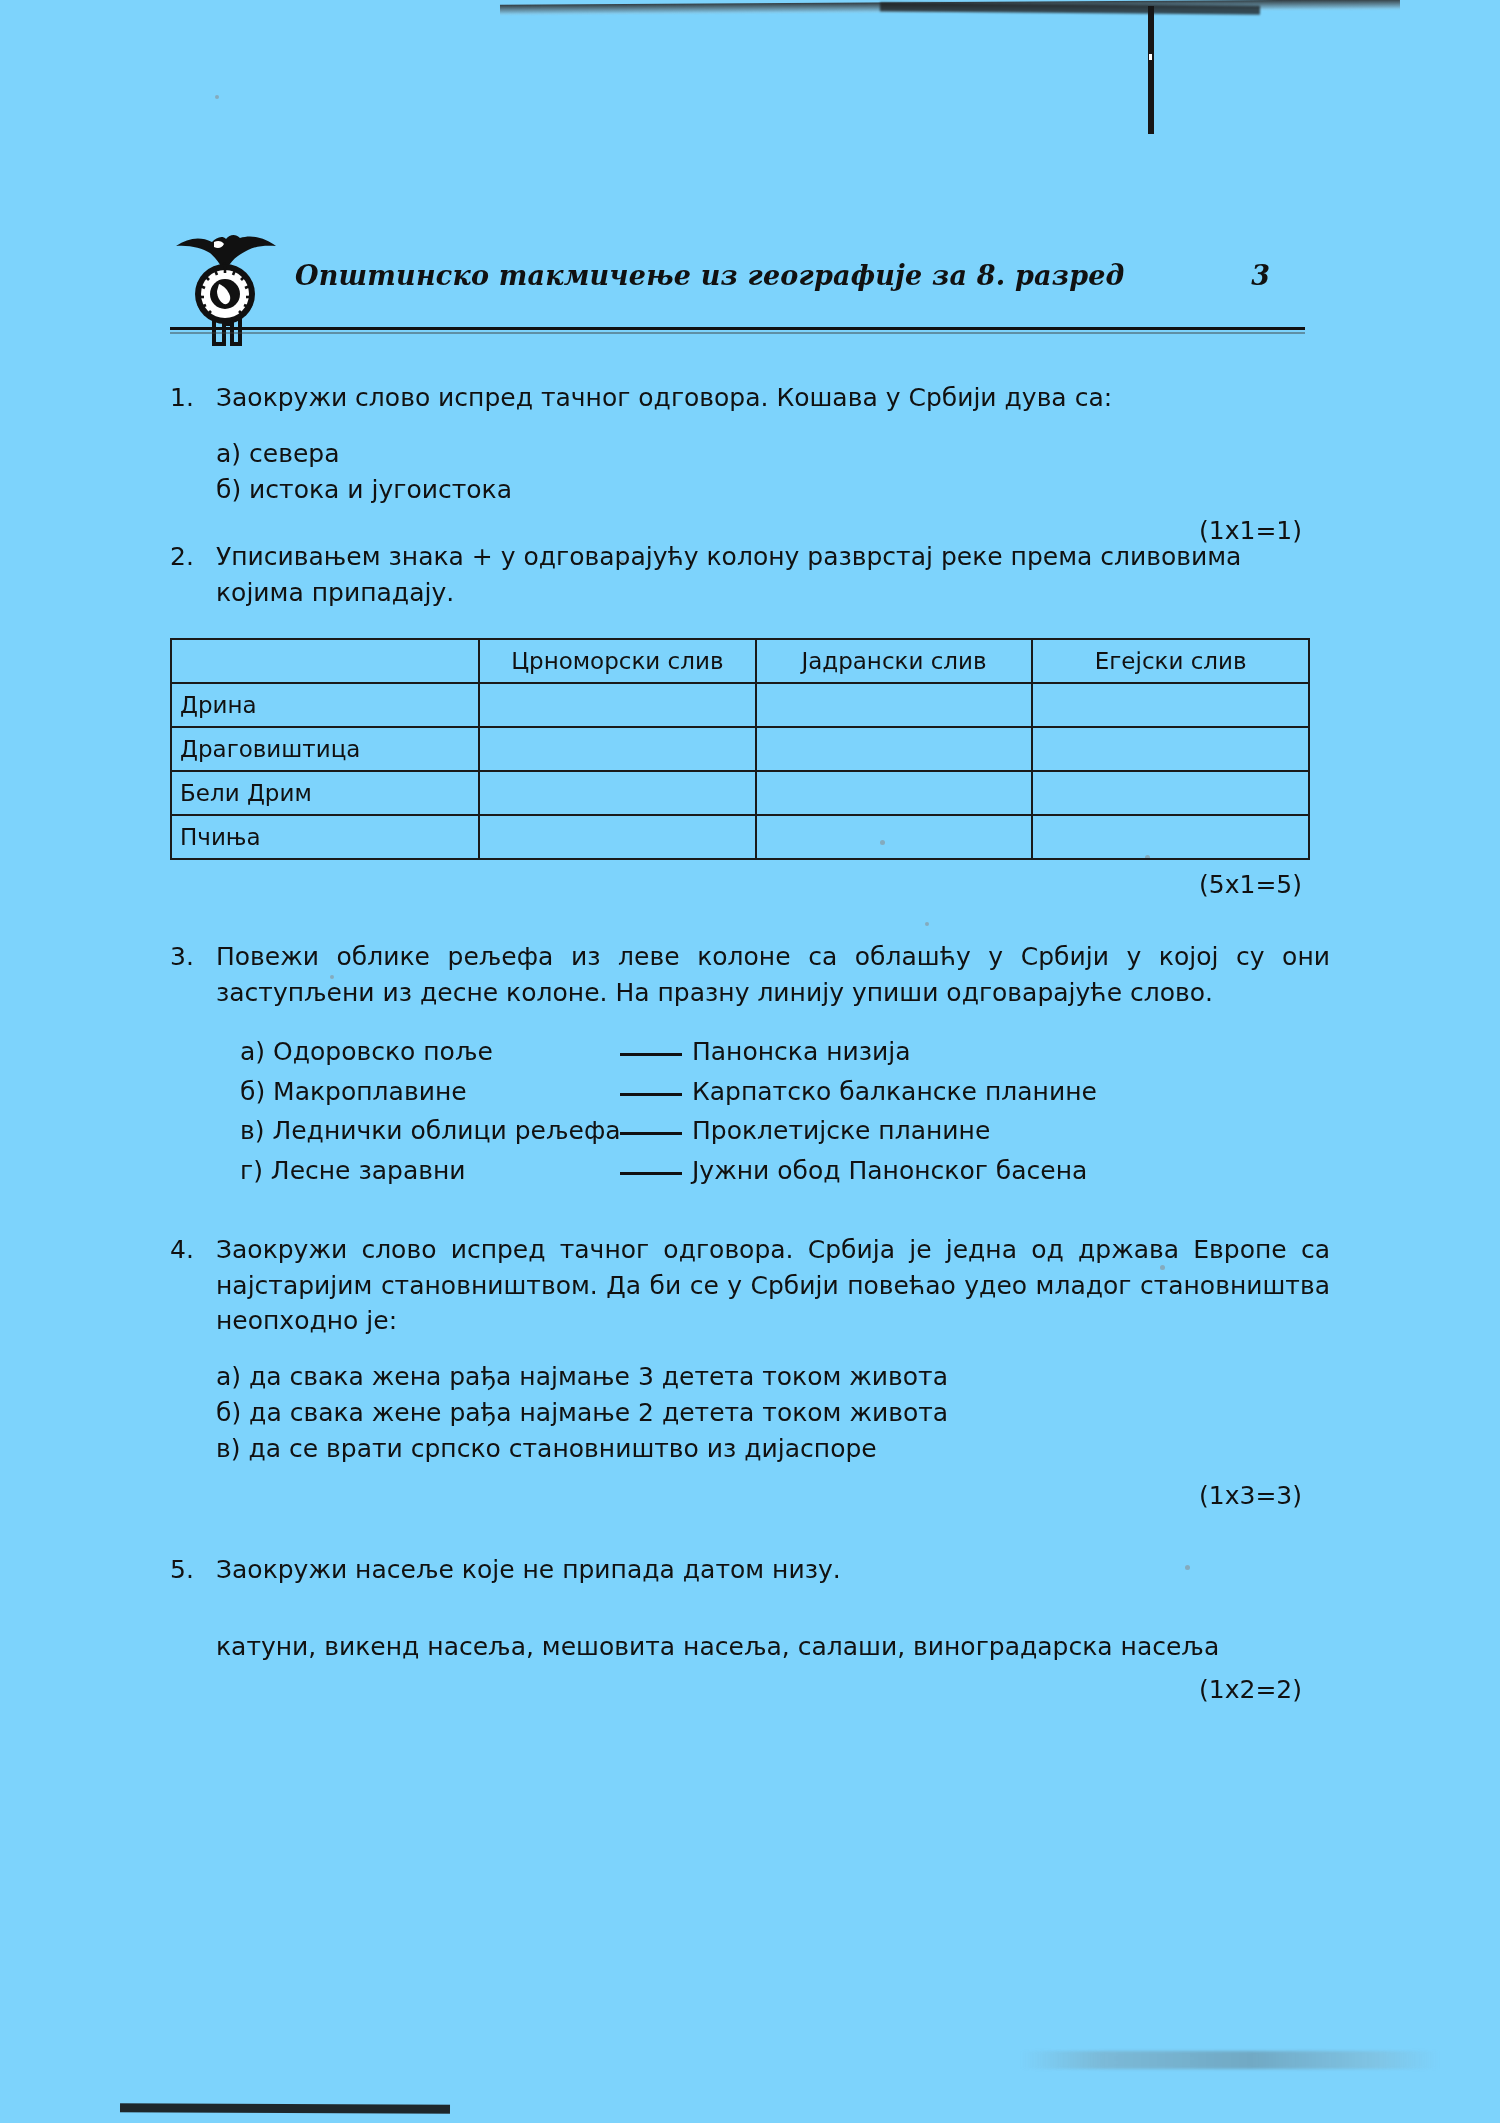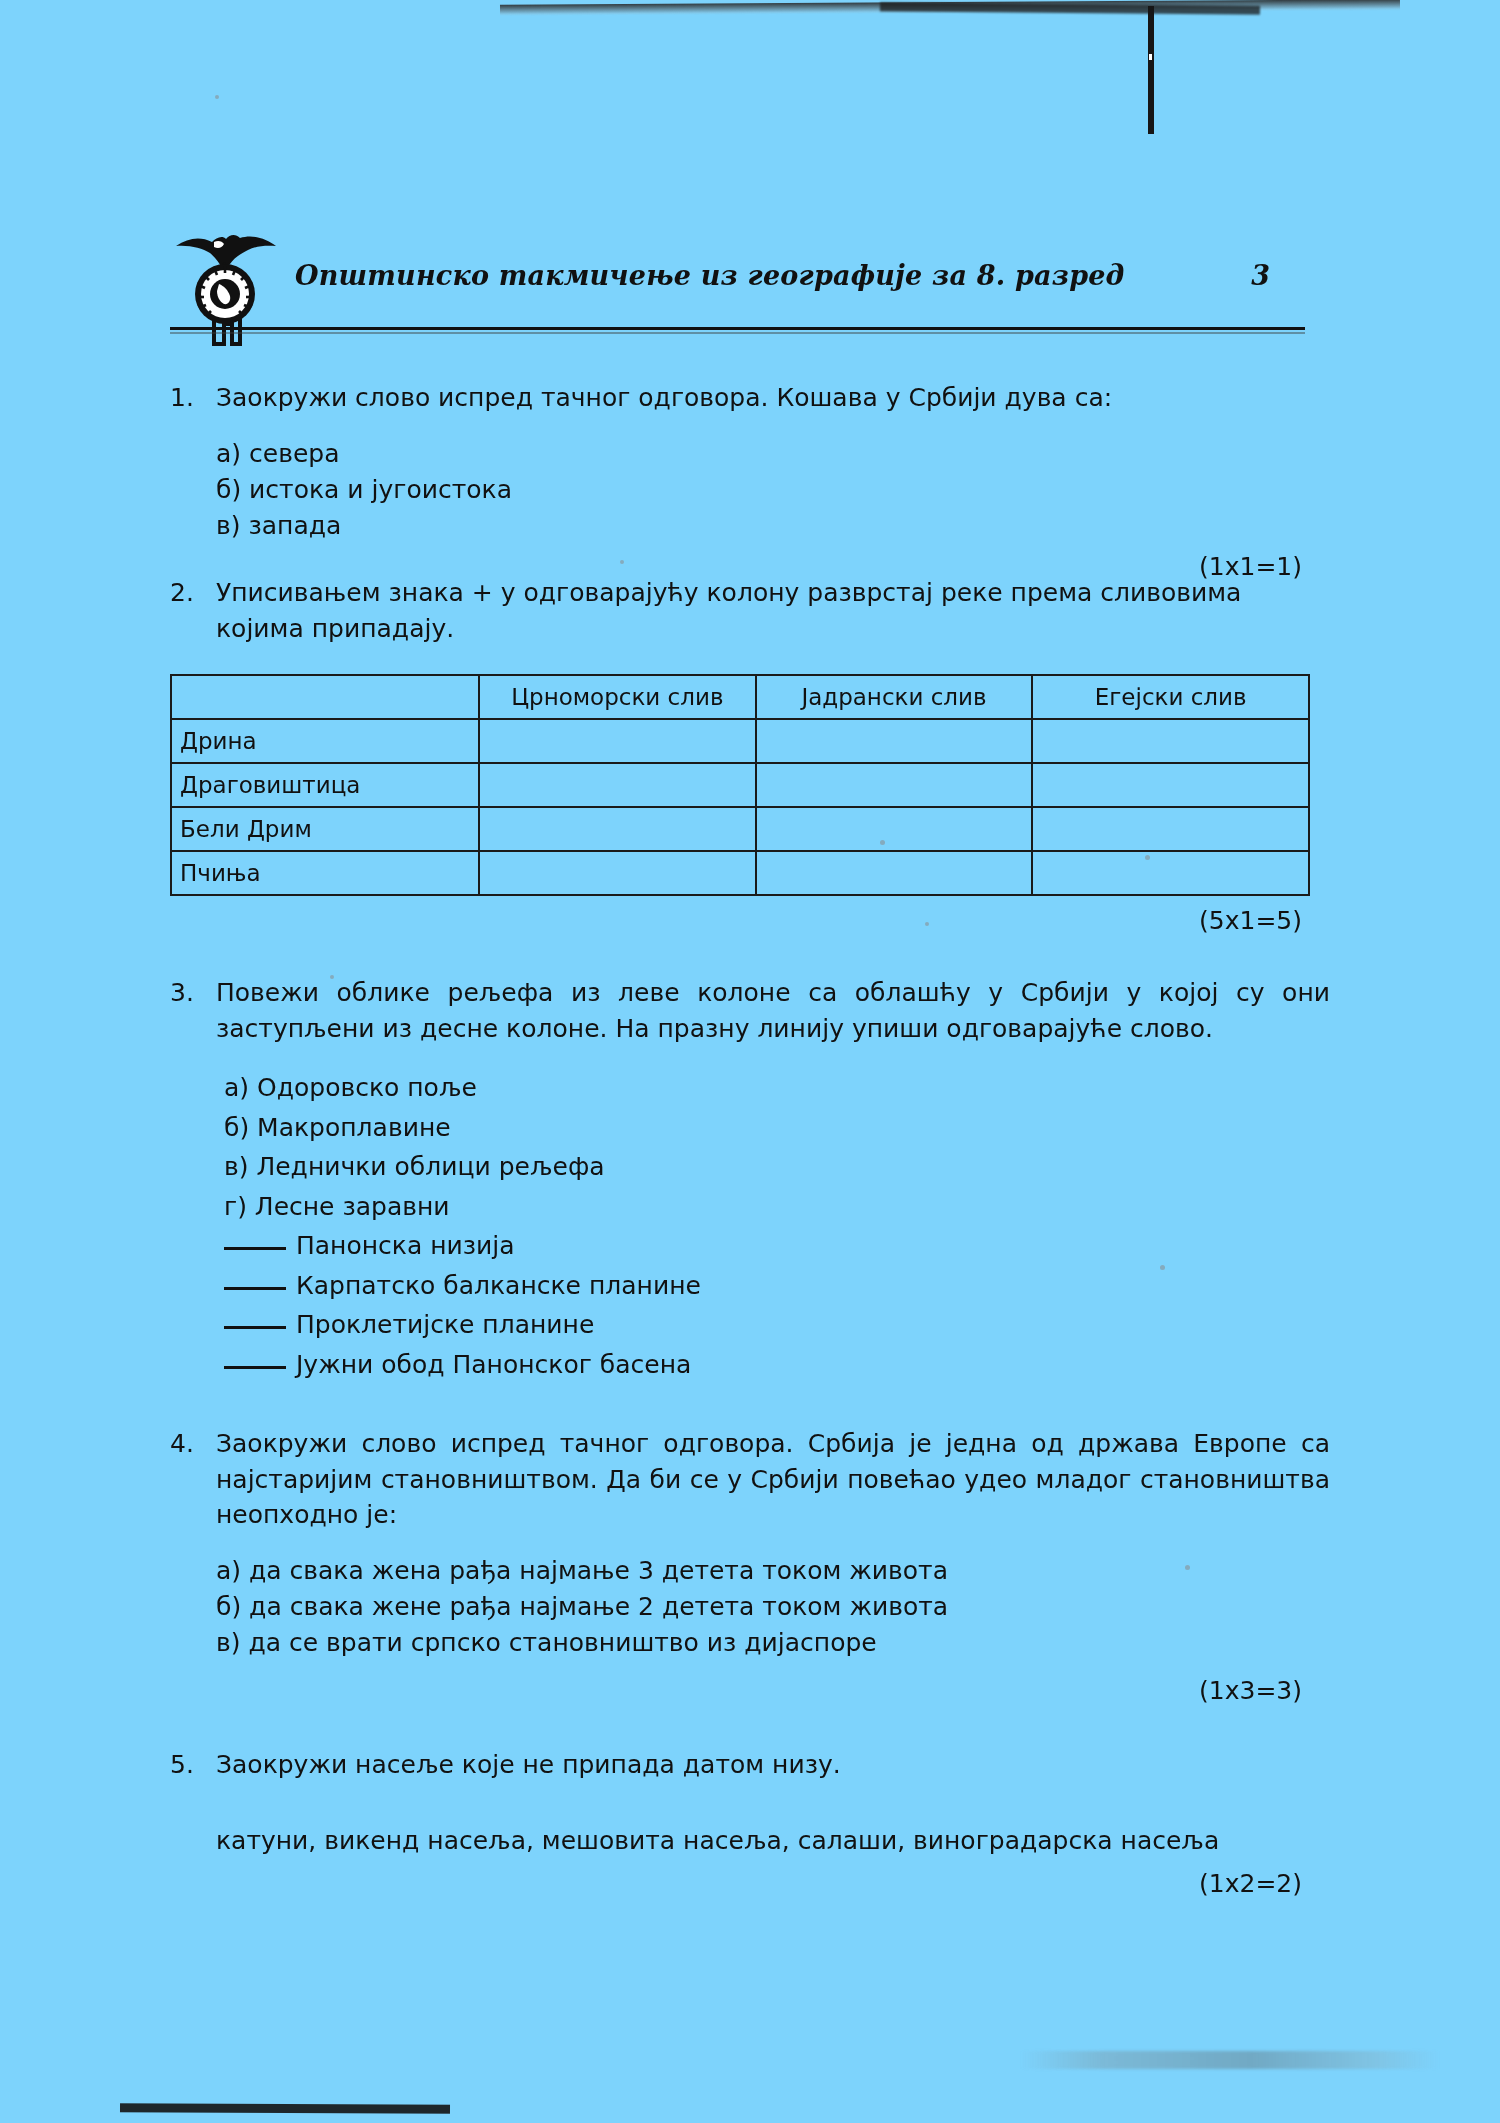--- a/index.html
+++ b/index.html
@@ -198,24 +198,23 @@
     font-weight: 400;
     text-align: left;
     padding: 0 8px;
   }
   table.rivers th { font-weight: 400; text-align: center; }
   table.rivers .col-name { width: 290px; }
   .cellmark { color: #555; font-size: 15px; }
 
   
   .match {
-    margin-left: 54px;
+    margin-left: 70px;
     margin-top: 22px;
     display: flex;
-    flex-direction: column;
   }
   .match-left { width: 380px; }
   .match-right { flex: 1; }
   .match-item {
     font-size: 25px;
     line-height: 1.58;
     white-space: nowrap;
   }
   .blankline {
     display: inline-block;
@@ -290,21 +289,20 @@
   <div class="content">
 
     <div class="q">
       <div class="q-row">
         <div class="q-num">1.</div>
         <div class="q-text">Заокружи слово испред тачног одговора. Кошава у Србији дува са:</div>
       </div>
       <div class="opts">
         <div class="opt">а) севера</div>
         <div class="opt">б) истока и југоистока</div>
-        <div class="opt">в) запада</div>
       </div>
       <div class="score" style="margin-top:8px;">(1x1=1)</div>
     </div>
 
     <div class="q" style="margin-top:-6px;">
       <div class="q-row">
         <div class="q-num">2.</div>
         <div class="q-text">Уписивањем знака + у одговарајућу колону разврстај реке према сливовима којима припадају.</div>
       </div>
       <table class="rivers">

